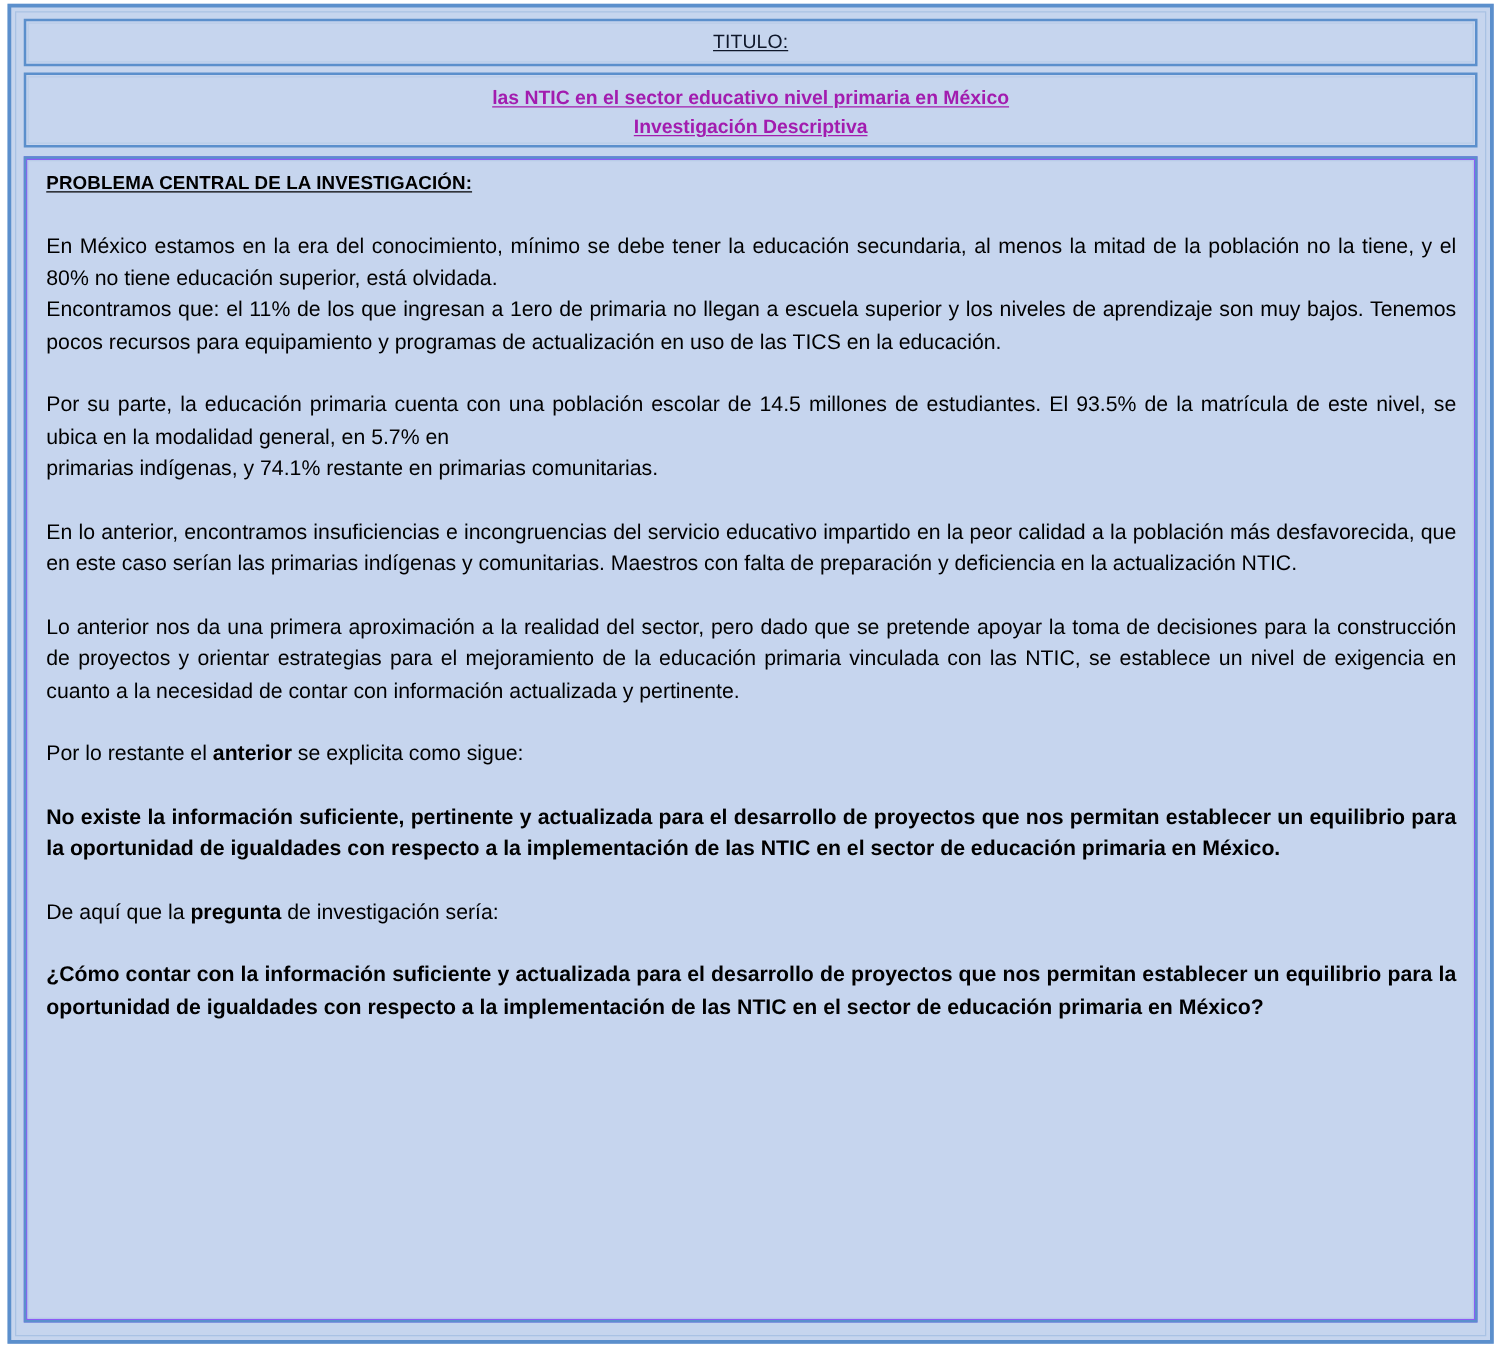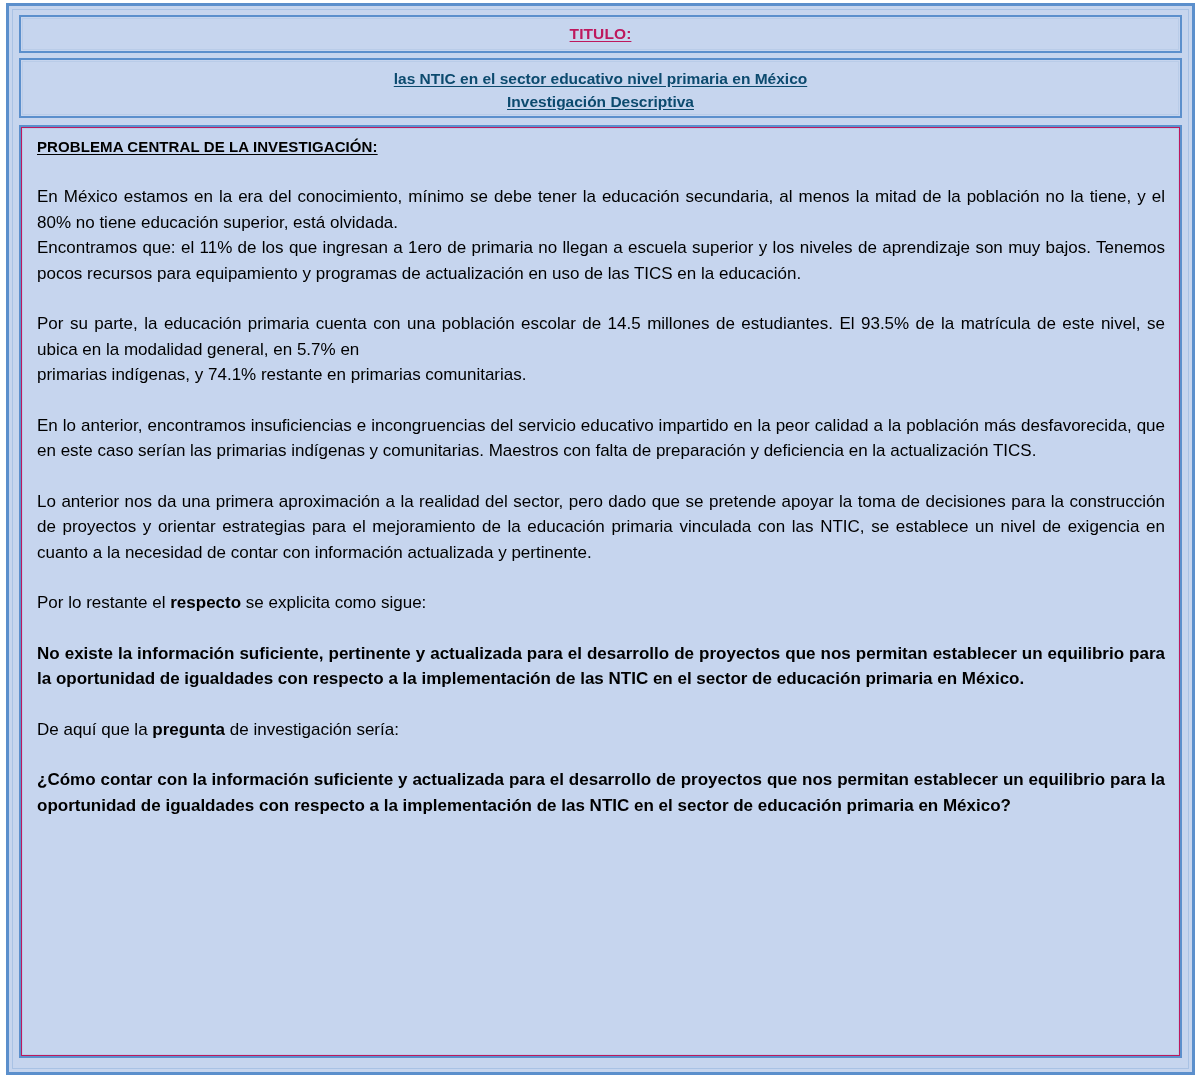--- a/index.html
+++ b/index.html
@@ -61,45 +61,45 @@
     width: 100%;
     height: 100%;
     padding: 5px 8px 5px 8px;
   }
   .cell-head  { height: 38px; }
   .cell-title { height: 60px; }
 
   .hd-text {
     text-align: center;
     font-size: 15.5px;
-    font-weight: 700;
-    color: #be185d;
+    font-weight: 400;
+    color: #0f172a;
     text-decoration: underline;
     text-underline-offset: 2px;
     letter-spacing: .1px;
     line-height: 20px;
   }
   .title-text {
     text-align: center;
     font-size: 15.5px;
     font-weight: 700;
-    color: #0c4a6e;
+    color: #a21caf;
     line-height: 23px;
   }
   .title-text span {
     text-decoration: underline;
     text-underline-offset: 2px;
   }
 
   
   .body-cell {
     box-sizing: border-box;
     margin-top: 7px;
     border: 2px solid #5B8FCC;
-    background: #be185d;
+    background: #8b5cf6;
     padding: 1px;
     height: 933px;
   }
   .body-in {
     box-sizing: border-box;
     width: 100%;
     height: 100%;
     border: 1px solid #B9CCE8;
     background: #C6D5EE;
     padding: 9px 13px 8px 14px;
@@ -172,30 +172,30 @@
 
         <div class="spacer"></div>
 
         <p class="para">
           <span>Por su parte, la educación primaria cuenta con una población escolar de 14.5 millones de estudiantes. El 93.5% de la matrícula de este nivel, se ubica en la modalidad general, en 5.7% en</span><br>
           <span>primarias indígenas, y 74.1% restante en primarias comunitarias.</span>
         </p>
 
         <div class="spacer"></div>
 
-        <p class="para">En lo anterior, encontramos insuficiencias e incongruencias del servicio educativo impartido en la peor calidad a la población más desfavorecida, que en este caso serían las primarias indígenas y comunitarias. Maestros con falta de preparación y deficiencia en la actualización TICS.</p>
+        <p class="para">En lo anterior, encontramos insuficiencias e incongruencias del servicio educativo impartido en la peor calidad a la población más desfavorecida, que en este caso serían las primarias indígenas y comunitarias. Maestros con falta de preparación y deficiencia en la actualización NTIC.</p>
 
         <div class="spacer"></div>
 
         <p class="para">Lo anterior nos da una primera aproximación a la realidad del sector, pero dado que se pretende apoyar la toma de decisiones para la construcción de proyectos y  orientar estrategias para el mejoramiento de la educación primaria vinculada con las NTIC, se establece un nivel de exigencia en cuanto a la necesidad de contar con información actualizada y pertinente.</p>
 
         <div class="spacer"></div>
 
         <p class="para left">
-          <span>Por lo restante el </span><span class="b">respecto</span><span> se explicita como sigue:</span>
+          <span>Por lo restante el </span><span class="b">anterior</span><span> se explicita como sigue:</span>
         </p>
 
         <div class="spacer"></div>
 
         <p class="para bi">No existe la información suficiente,   pertinente y actualizada   para el desarrollo de proyectos que nos permitan establecer un equilibrio  para la oportunidad de igualdades con respecto a la implementación de las NTIC en el sector de educación  primaria en México.</p>
 
         <div class="spacer"></div>
 
         <p class="para left">
           <span>De aquí que la </span><span class="b">pregunta</span><span> de investigación sería:</span>

